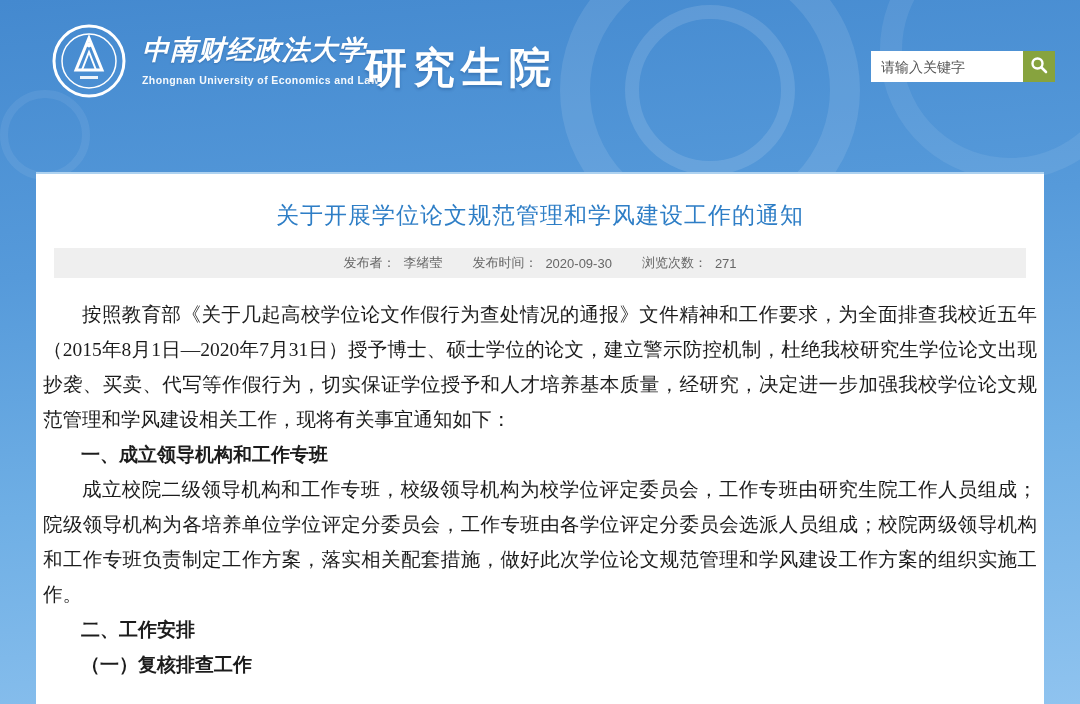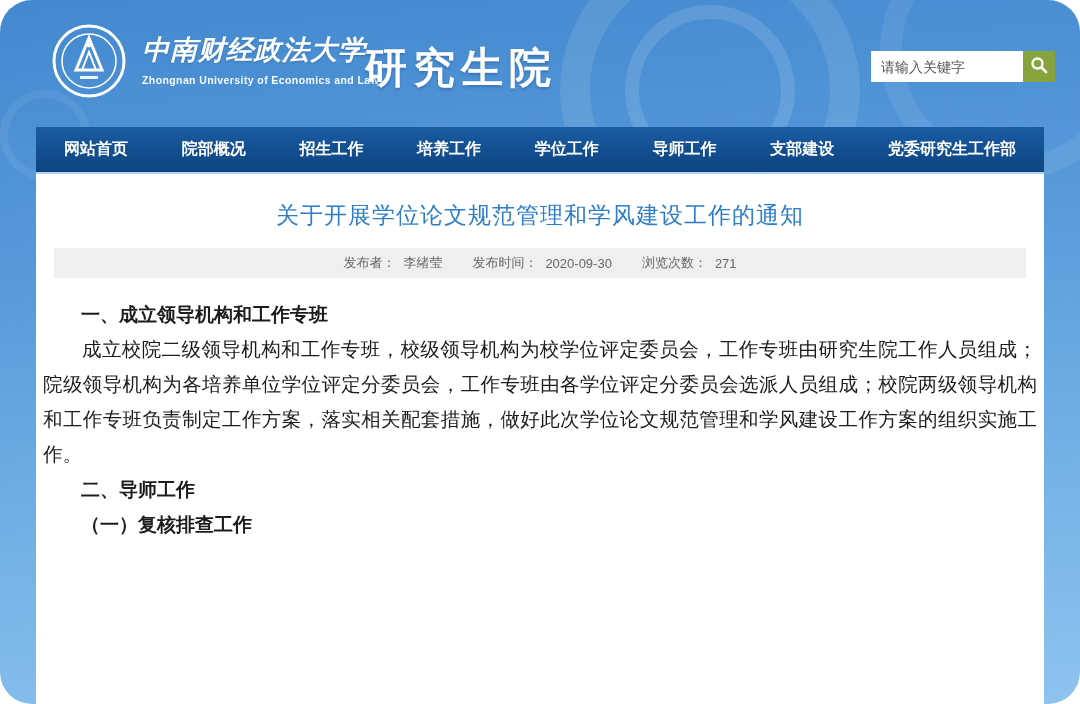--- a/index.html
+++ b/index.html
@@ -6,21 +6,20 @@
   html,body { width: 1080px; height: 704px; }
   body {
     font-family: "Liberation Sans", "DejaVu Sans", sans-serif;
     overflow: hidden;
   }
   .page {
     position: relative;
     width: 1080px; height: 704px;
     background: linear-gradient(175deg, #4489cf 0%, #569ada 35%, #6fafe5 65%, #8fc3ef 100%);
     overflow: hidden;
-    border-radius: 32px;
   }
   
   .wm { position: absolute; border-radius: 50%; pointer-events: none; }
   .wm1 { left: 560px; top: -60px; width: 300px; height: 300px;
          border: 30px solid rgba(255,255,255,0.10); }
   .wm2 { left: 625px; top: 5px; width: 170px; height: 170px;
          border: 14px solid rgba(255,255,255,0.12); }
   .wm3 { left: 880px; top: -80px; width: 260px; height: 260px;
          border: 22px solid rgba(255,255,255,0.08); transform: rotate(20deg); }
   .wm4 { left: 0px; top: 90px; width: 90px; height: 90px;
@@ -133,46 +132,37 @@
         <span>
           <svg width="18" height="18" viewBox="0 0 18 18">
             <circle cx="7.5" cy="7.5" r="5" fill="none" stroke="#ffffff" stroke-width="2.4"></circle>
             <line x1="11.5" y1="11.5" x2="16" y2="16" stroke="#ffffff" stroke-width="2.6" stroke-linecap="round"></line>
           </svg>
         </span>
       </button>
     </div>
   </div>
 
-  <div class="nav">
-    <div class="nav-item">网站首页</div>
-    <div class="nav-item">院部概况</div>
-    <div class="nav-item">招生工作</div>
-    <div class="nav-item">培养工作</div>
-    <div class="nav-item">学位工作</div>
-    <div class="nav-item">导师工作</div>
-    <div class="nav-item">支部建设</div>
-    <div class="nav-item">党委研究生工作部</div>
-  </div>
 
   <div class="content">
     <h1 class="article-title">关于开展学位论文规范管理和学风建设工作的通知</h1>
 
     <div class="meta-bar">
       <span>发布者：</span>
         <span>李绪莹</span>
       <span class="meta-gap"></span>
       <span>发布时间：</span>
         <span>2020-09-30</span>
       <span class="meta-gap"></span>
       <span>浏览次数：</span>
         <span>271</span>
     </div>
 
     <div class="body-text">
+      <p class="indent">按照教育部《关于几起高校学位论文作假行为查处情况的通报》文件精神和工作要求，为全面排查我校近五年（2015年8月1日—2020年7月31日）授予博士、硕士学位的论文，建立警示防控机制，杜绝我校研究生学位论文出现抄袭、买卖、代写等作假行为，切实保证学位授予和人才培养基本质量，经研究，决定进一步加强我校学位论文规范管理和学风建设相关工作，现将有关事宜通知如下：</p>
       <p class="indent bold">一、成立领导机构和工作专班</p>
       <p class="indent">成立校院二级领导机构和工作专班，校级领导机构为校学位评定委员会，工作专班由研究生院工作人员组成；院级领导机构为各培养单位学位评定分委员会，工作专班由各学位评定分委员会选派人员组成；校院两级领导机构和工作专班负责制定工作方案，落实相关配套措施，做好此次学位论文规范管理和学风建设工作方案的组织实施工作。</p>
-      <p class="indent bold">二、导师工作</p>
+      <p class="indent bold">二、工作安排</p>
       <p class="indent bold">（一）复核排查工作</p>
     </div>
   </div>
 
 </div>
 
 </body></html>

